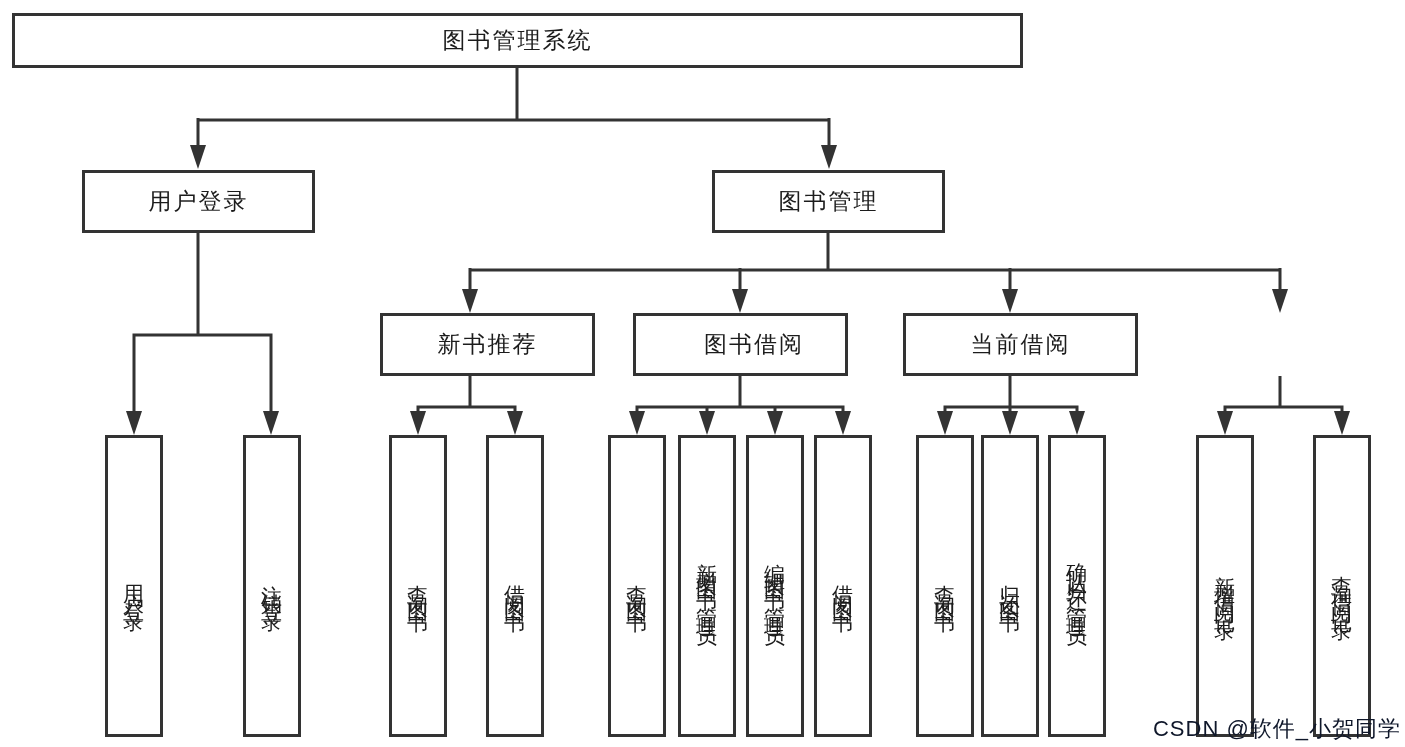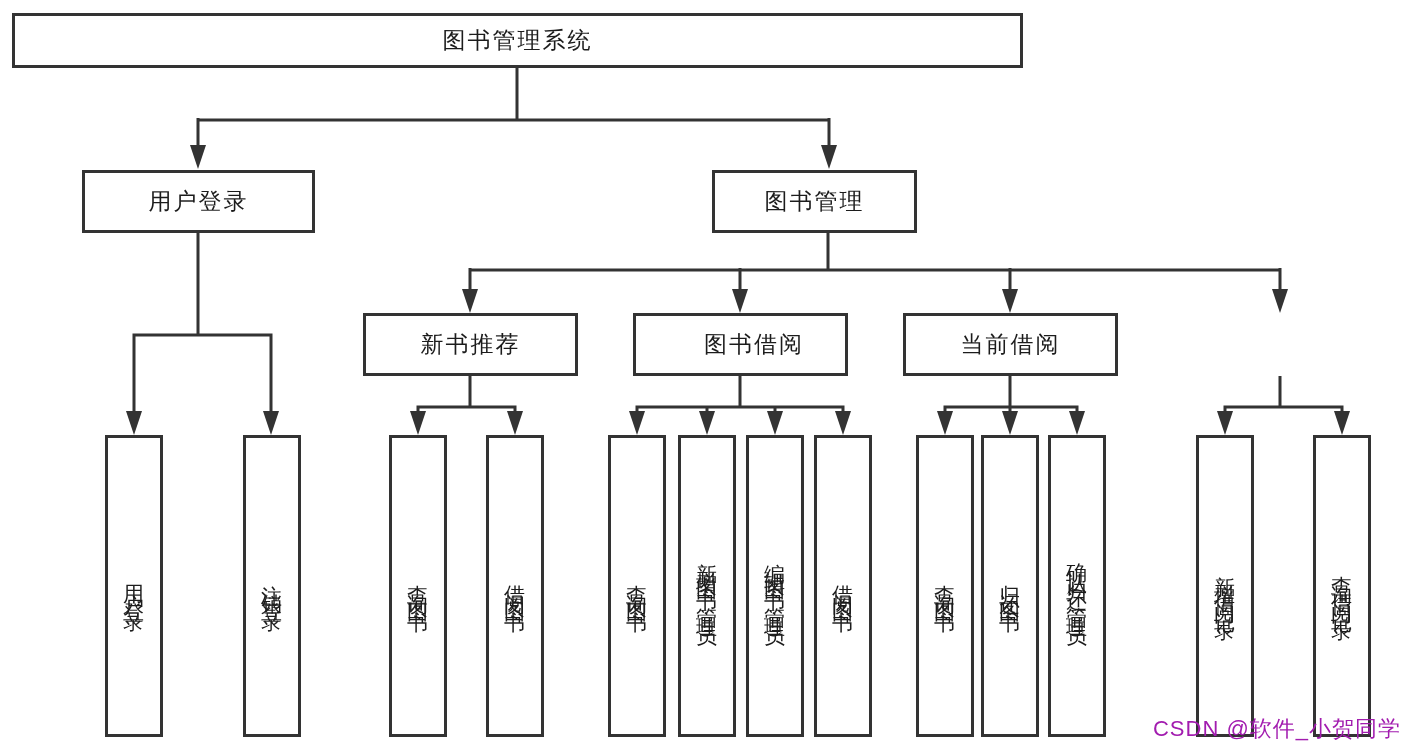--- a/index.html
+++ b/index.html
@@ -38,21 +38,21 @@
     text-orientation: mixed;
     font-size: 21px;
     letter-spacing: 9px;
     line-height: 1;
   }
   #watermark {
     position: absolute;
     right: 4px;
     bottom: 3px;
     font-size: 22px;
-    color: #a21caf;
+    color: #0f172a;
     letter-spacing: 1px;
     z-index: 3;
     white-space: nowrap;
   }
 </style>
 </head>
 <body>
 
 <div id="stage">
 
@@ -85,25 +85,25 @@
       <polygon points="1002,411 1018,411 1010,435"></polygon>
       <polygon points="1069,411 1085,411 1077,435"></polygon>
       <polygon points="1217,411 1233,411 1225,435"></polygon>
       <polygon points="1334,411 1350,411 1342,435"></polygon>
     </g>
   </svg>
 
   <div class="box" style="left:12px; top:13px; width:1011px; height:55px;">图书管理系统</div>
 
   <div class="box" style="left:82px; top:170px; width:233px; height:63px;">用户登录</div>
-  <div class="box" style="left:712px; top:170px; width:205px; height:63px;">图书管理</div>
+  <div class="box" style="left:712px; top:170px; width:233px; height:63px;">图书管理</div>
 
-  <div class="box" style="left:363px; top:313px; width:215px; height:63px;">新书推荐</div>
+  <div class="box" style="left:380px; top:313px; width:215px; height:63px;">新书推荐</div>
   <div class="box" style="left:633px; top:313px; width:215px; height:63px;padding-left:27px;">图书借阅</div>
-  <div class="box" style="left:903px; top:313px; width:215px; height:63px;">当前借阅</div>
+  <div class="box" style="left:903px; top:313px; width:235px; height:63px;">当前借阅</div>
 
   <div class="vbox" style="left:105px; top:435px; width:58px; height:302px;">用户登录</div>
   <div class="vbox" style="left:243px; top:435px; width:58px; height:302px;">注销登录</div>
 
   <div class="vbox" style="left:389px; top:435px; width:58px; height:302px;">查询图书</div>
   <div class="vbox" style="left:486px; top:435px; width:58px; height:302px;">借阅图书</div>
 
   <div class="vbox" style="left:608px; top:435px; width:58px; height:302px;">查询图书</div>
   <div class="vbox" style="left:678px; top:435px; width:58px; height:302px;">新增图书（管理员）</div>
   <div class="vbox" style="left:746px; top:435px; width:58px; height:302px;">编辑图书（管理员）</div>

